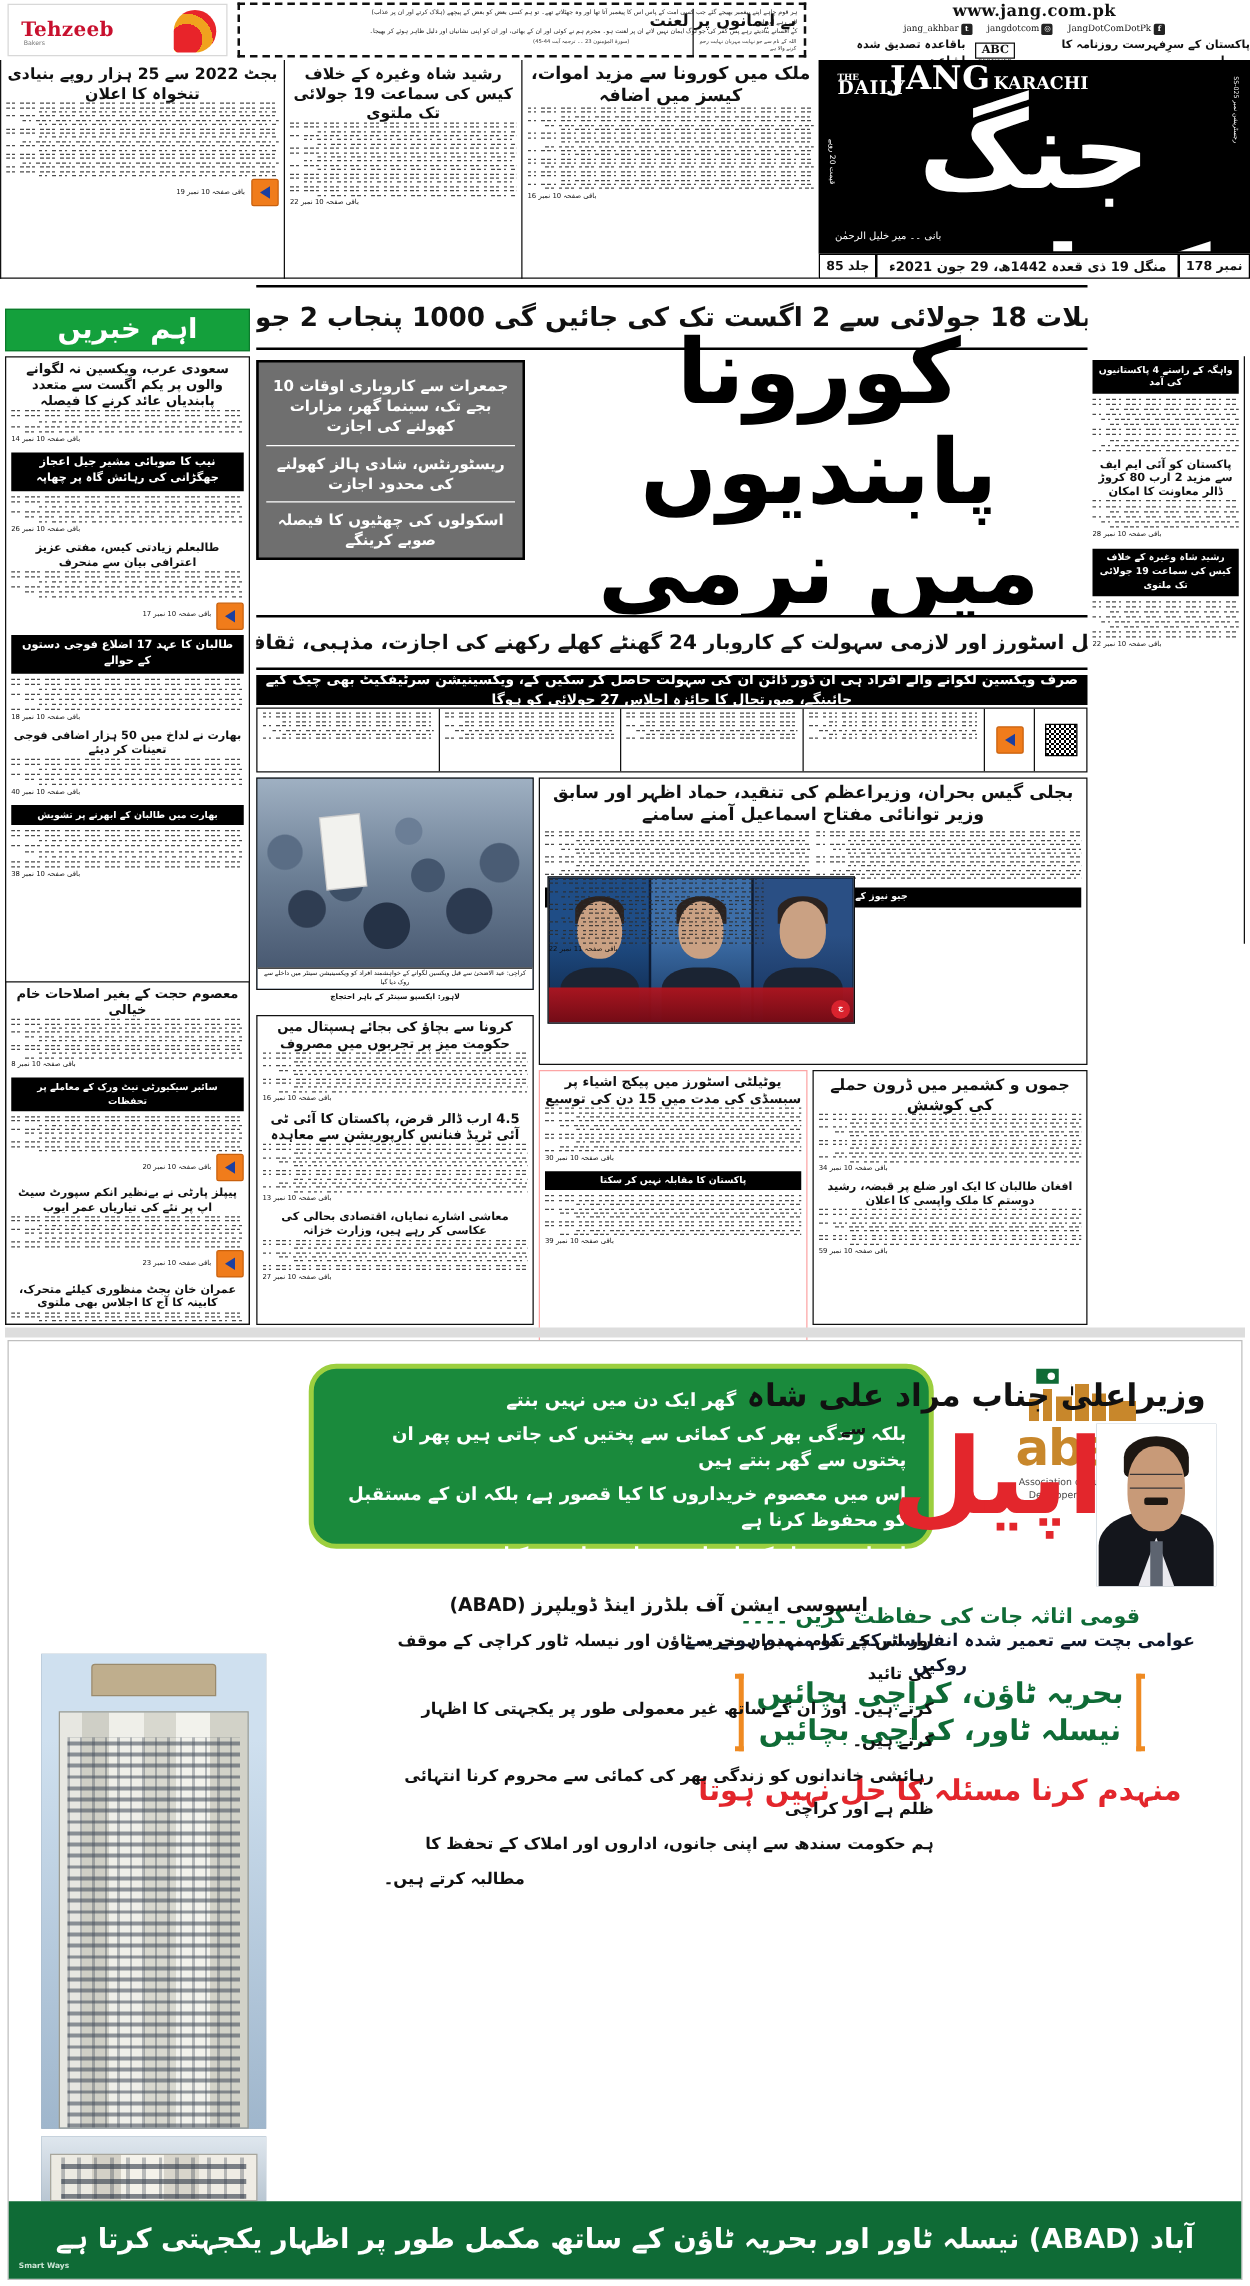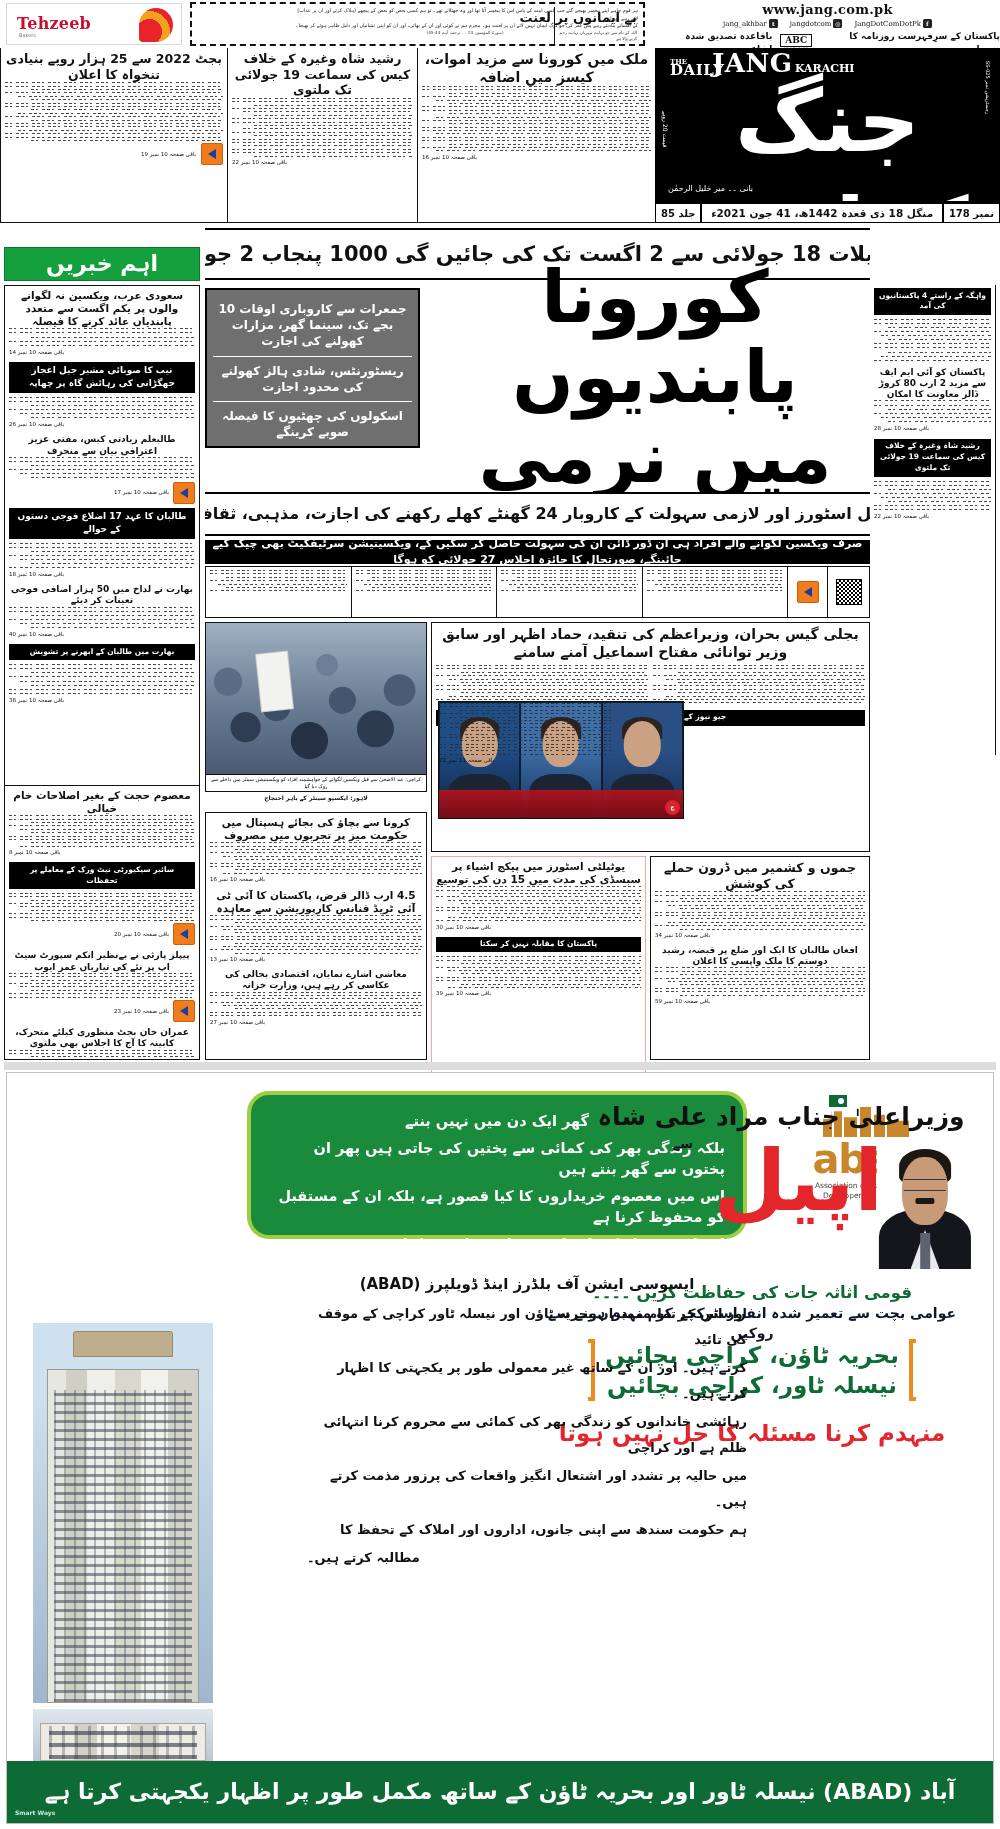--- a/index.html
+++ b/index.html
@@ -434,33 +434,33 @@
   </div>
 
   <div class="masthead">
     <div class="mast-inner">
       <div class="thedaily">
         <span>THE</span><br>
         <b>DAILY</b>
       </div>
       <div class="thedaily" style="left:52px; top:6px;">
         <b style="font-size:26px;">JANG</b>
-        <span style="font-size:11px;">KARACHI</span>
+        <span style="font-size:14px;">KARACHI</span>
       </div>
       <div class="mast-left-v">رجسٹریشن نمبر SS-025</div>
       <div class="mast-price">قیمت 20 روپے</div>
       <div class="jang-logo ur">جنگ کراچی</div>
       <div class="mast-bani ur">بانی ۔۔ میر خلیل الرحمٰن</div>
     </div>
   </div>
 
   <div class="dateline">
     <div class="cell">نمبر 178</div>
     <div class="sep"></div>
-    <div class="mid">منگل 18 ذی قعدہ 1442ھ، 41 جون 2021ء</div>
+    <div class="mid">منگل 19 ذی قعدہ 1442ھ، 29 جون 2021ء</div>
     <div class="sep"></div>
     <div class="cell">جلد 85</div>
   </div>
 
   <div class="topnews">
 
     <div class="tn-col ur" style="right:0; width:238px;">
       <div class="hdl sz14">ملک میں کورونا سے مزید اموات، کیسز میں اضافہ</div>
       <div class="body-lines dense">
         <i></i>
@@ -1083,21 +1083,20 @@
       <div class="bar"></div>
     </div>
 
     <div class="appeal-red">منہدم کرنا مسئلہ کا حل نہیں ہوتا</div>
 
     <div class="abad-body">
       <div style="text-align:center; font-size:15px;">ایسوسی ایشن آف بلڈرز اینڈ ڈویلپرز (ABAD)</div>
       <div>اور اس کے تمام ممبران بحریہ ٹاؤن اور نیسلہ ٹاور کراچی کے موقف کی تائید</div>
       <div>کرتے ہیں۔ اور ان کے ساتھ غیر معمولی طور پر یکجہتی کا اظہار کرتے ہیں۔</div>
       <div>رہائشی خاندانوں کو زندگی بھر کی کمائی سے محروم کرنا انتہائی ظلم ہے اور کراچی</div>
-      <div>میں حالیہ پر تشدد اور اشتعال انگیز واقعات کی پرزور مذمت کرتے ہیں۔</div>
       <div>ہم حکومت سندھ سے اپنی جانوں، اداروں اور املاک کے تحفظ کا</div>
       <div style="text-align:left;">مطالبہ کرتے ہیں۔</div>
     </div>
 
     <div class="photo abad-bldphoto" style="border:none;">
       <div class="building">
         <div class="tower"></div>
         <div class="roof"></div>
       </div>
     </div>

